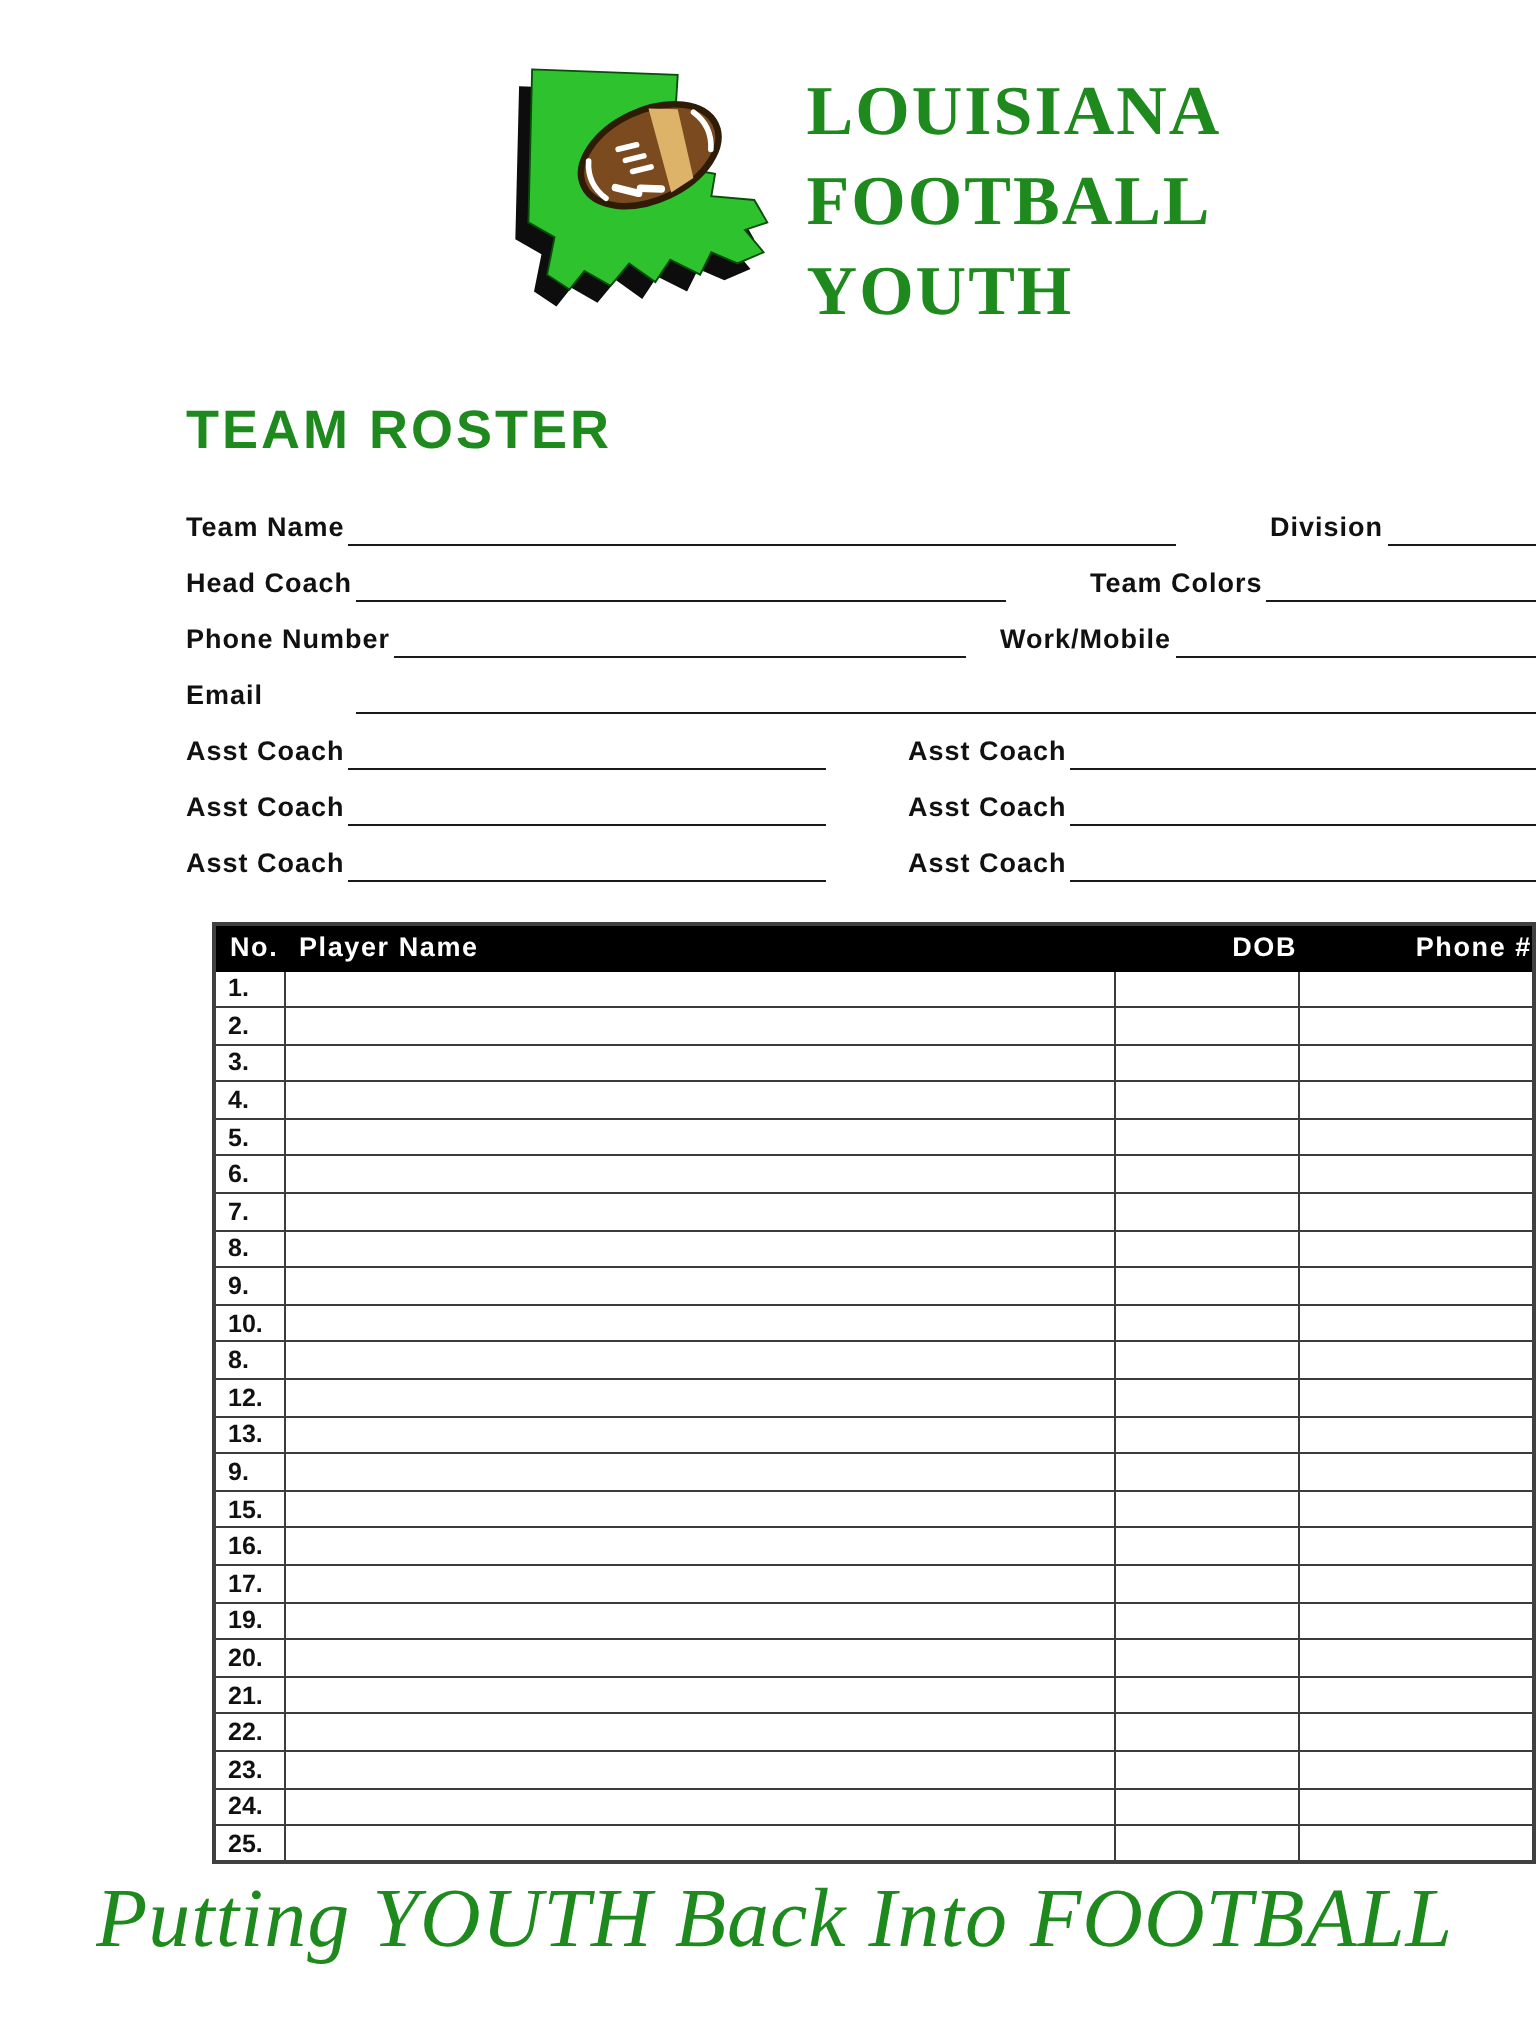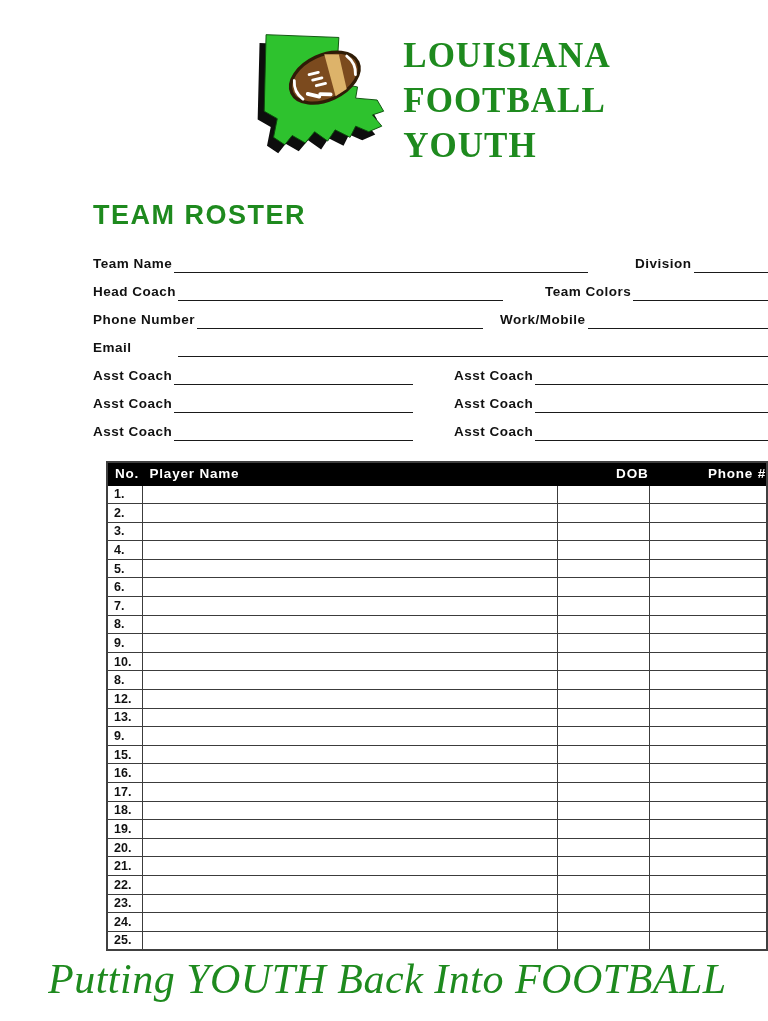--- a/index.html
+++ b/index.html
@@ -337,26 +337,20 @@
           <td></td>
           <td></td>
         </tr>
         <tr>
           <td>17.</td>
           <td></td>
           <td></td>
           <td></td>
         </tr>
         <tr>
-          <td>18.</td>
-          <td></td>
-          <td></td>
-          <td></td>
-        </tr>
-        <tr>
           <td>19.</td>
           <td></td>
           <td></td>
           <td></td>
         </tr>
         <tr>
           <td>20.</td>
           <td></td>
           <td></td>
           <td></td>

